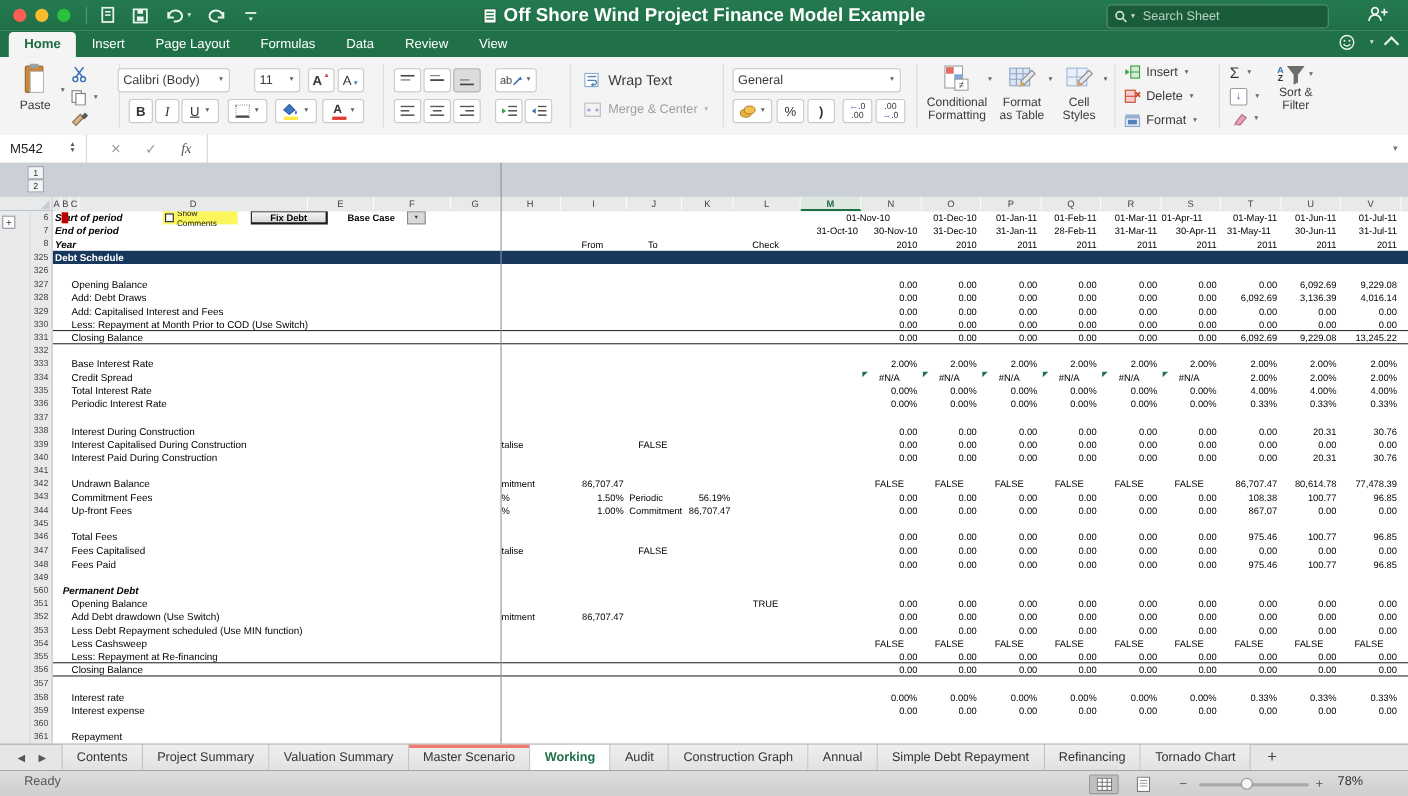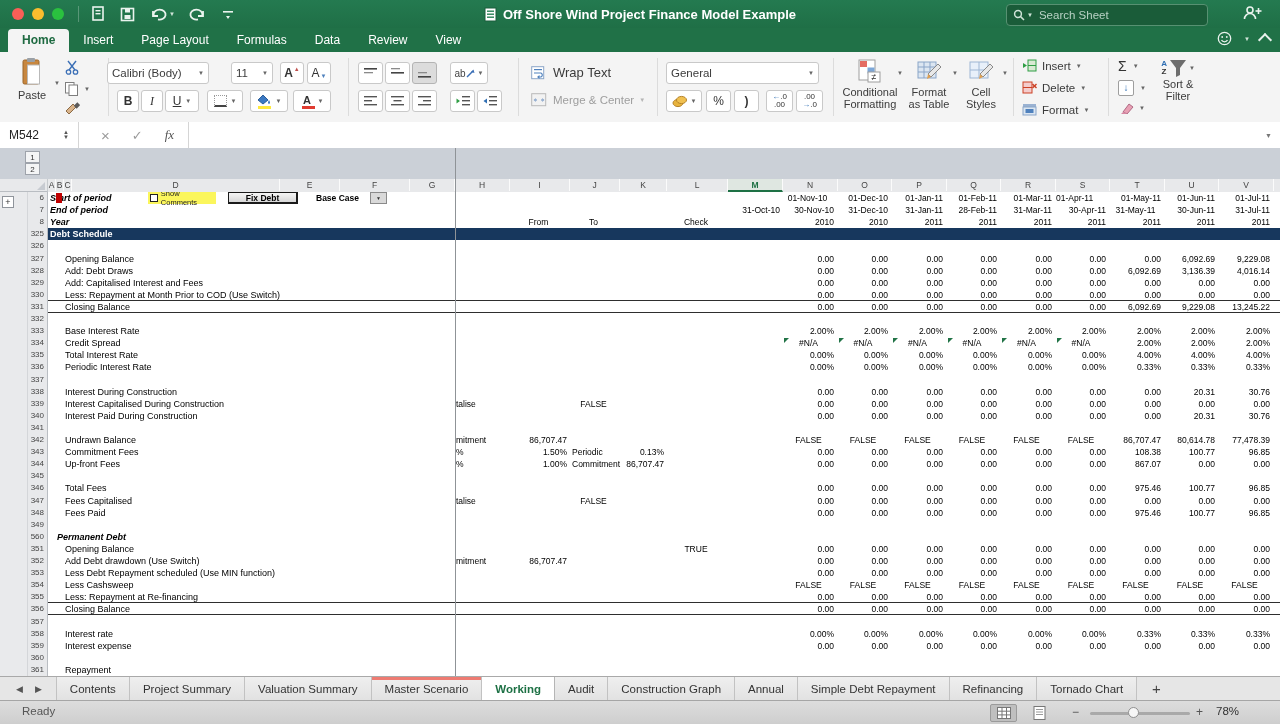--- a/index.html
+++ b/index.html
@@ -10,21 +10,21 @@
   .titlebar{position:absolute;left:0;top:0;width:1280px;height:28px;
     background:linear-gradient(#247a50,#1f6f46);display:flex;align-items:center}
   .lights{display:flex;gap:8px;margin-left:12px}
   .light{width:12px;height:12px;border-radius:50%}
   .tb-sep{width:1px;height:16px;background:rgba(255,255,255,.25);margin:0 12px 0 14px}
   .tbico{color:#eaf3ee;display:flex;align-items:center;margin-right:14px}
   .tbico svg{display:block}
   .tb-caret{font-size:6px;color:#cfe3d8;margin-left:2px}
   .title-center{position:absolute;left:0;right:0;top:0;height:28px;display:flex;
     align-items:center;justify-content:center;pointer-events:none}
-  .title-center span{color:#fff;font-size:13px;font-weight:bold;margin-left:6px}
+  .title-center span{color:#fff;font-size:17px;font-weight:bold;margin-left:6px}
   .searchbox{position:absolute;right:72px;top:4px;width:188px;height:20px;border-radius:4px;
     background:#1a5c39;border:1px solid #579172;display:flex;align-items:center;padding:0 6px}
   .searchbox input{background:transparent;border:none;outline:none;color:#d9e8e0;
     font-size:11.5px;width:140px;margin-left:4px;font-family:"Liberation Sans",sans-serif}
   .searchbox input::placeholder{color:#b9d2c5}
   .share{position:absolute;right:18px;top:5px}
   
   .tabrow{position:absolute;left:0;top:28px;width:1280px;height:24px;background:#207147}
   .rtabs{display:flex;height:24px;align-items:flex-end;padding-left:8px}
   .rtab{color:#fff;font-size:12px;padding:4px 14px 5px 14px;border-radius:4px 4px 0 0}
@@ -616,21 +616,21 @@
     <div class="rn" style="top: 411.4px;">356</div>
     <div class="rn" style="top: 423.5px;">357</div>
     <div class="rn" style="top: 435.6px;">358</div>
     <div class="rn" style="top: 447.7px;">359</div>
     <div class="rn" style="top: 459.8px;">360</div>
     <div class="rn" style="top: 471.9px;">361</div>
   </div>
 <div class="gridbody" id="gridbody">
     <div class="grow bi" style="top: 0px;">
       <div class="glabel" style="left: 2px;">Start of period</div>
-      <div class="gcell" style="left: 734px; width: 51px; text-align: center;">01-Nov-10</div>
+      <div class="gcell" style="left: 710px; width: 51px; text-align: right;">01-Nov-10</div>
       <div class="gcell" style="left: 790px; width: 50px; text-align: right;">01-Dec-10</div>
       <div class="gcell" style="left: 844px; width: 51px; text-align: right;">01-Jan-11</div>
       <div class="gcell" style="left: 899px; width: 50px; text-align: right;">01-Feb-11</div>
       <div class="gcell" style="left: 953px; width: 51px; text-align: right;">01-Mar-11</div>
       <div class="gcell" style="left: 1008px; width: 50px; text-align: left;">01-Apr-11</div>
       <div class="gcell" style="left: 1062px; width: 51px; text-align: right;">01-May-11</div>
       <div class="gcell" style="left: 1117px; width: 50px; text-align: right;">01-Jun-11</div>
       <div class="gcell" style="left: 1171px; width: 51px; text-align: right;">01-Jul-11</div>
       <div class="redmark"></div>
       <div class="yellowbox">
@@ -841,21 +841,21 @@
       <div class="gcell" style="left: 1008px; width: 50px; text-align: center;">FALSE</div>
       <div class="gcell" style="left: 1062px; width: 51px; text-align: right;">86,707.47</div>
       <div class="gcell" style="left: 1117px; width: 50px; text-align: right;">80,614.78</div>
       <div class="gcell" style="left: 1171px; width: 51px; text-align: right;">77,478.39</div>
     </div>
     <div class="grow" style="top: 254.1px;">
       <div class="glabel" style="left: 17px;">Commitment Fees</div>
       <div class="gcell" style="left: 408px; width: 52px; text-align: left;">%</div>
       <div class="gcell" style="left: 462px; width: 57px; text-align: right;">1.50%</div>
       <div class="gcell" style="left: 524px; width: 47px; text-align: left;">Periodic</div>
-      <div class="gcell" style="left: 572px; width: 44px; text-align: right;">0.13%</div>
+      <div class="gcell" style="left: 572px; width: 44px; text-align: right;">56.19%</div>
       <div class="gcell" style="left: 735px; width: 51px; text-align: right;">0.00</div>
       <div class="gcell" style="left: 790px; width: 50px; text-align: right;">0.00</div>
       <div class="gcell" style="left: 844px; width: 51px; text-align: right;">0.00</div>
       <div class="gcell" style="left: 899px; width: 50px; text-align: right;">0.00</div>
       <div class="gcell" style="left: 953px; width: 51px; text-align: right;">0.00</div>
       <div class="gcell" style="left: 1008px; width: 50px; text-align: right;">0.00</div>
       <div class="gcell" style="left: 1062px; width: 51px; text-align: right;">108.38</div>
       <div class="gcell" style="left: 1117px; width: 50px; text-align: right;">100.77</div>
       <div class="gcell" style="left: 1171px; width: 51px; text-align: right;">96.85</div>
     </div>

